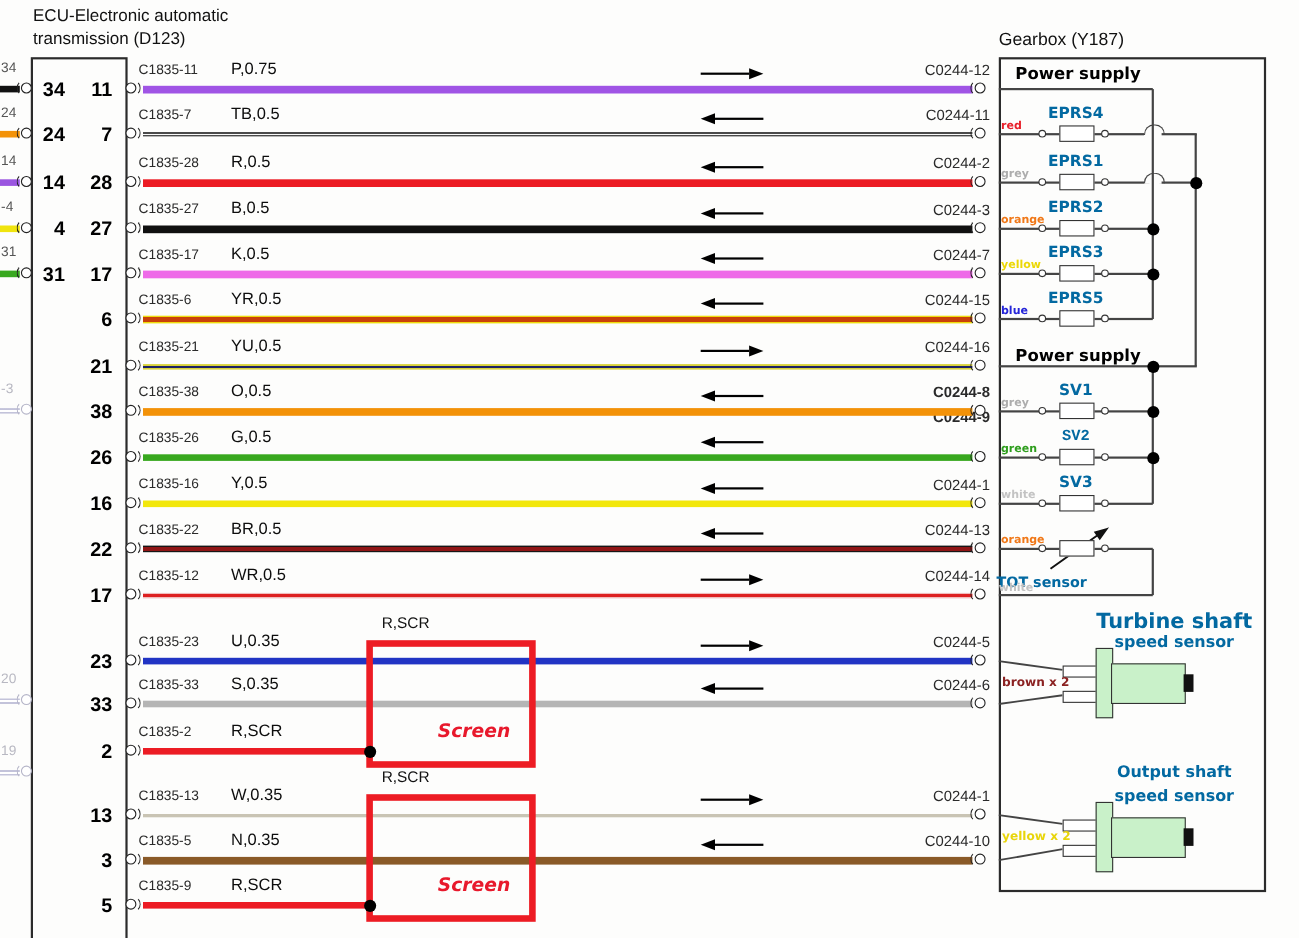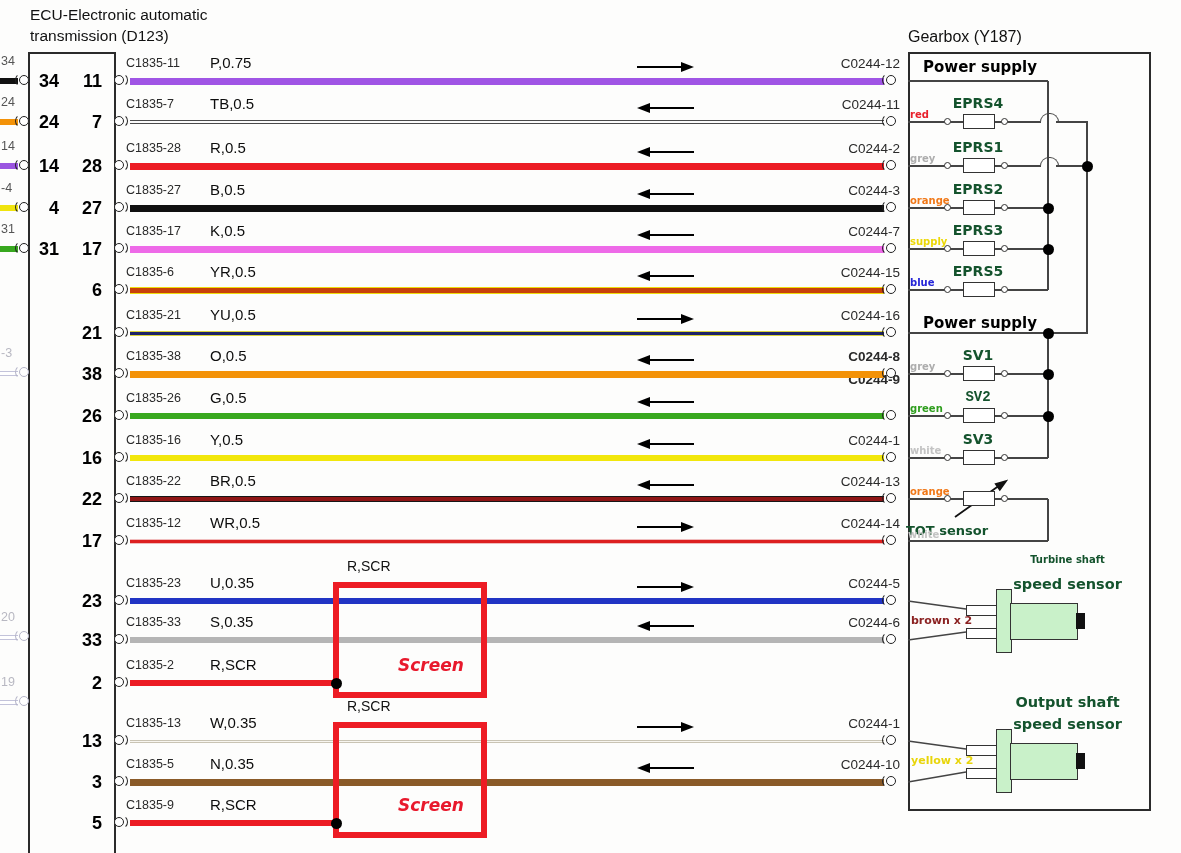--- a/index.html
+++ b/index.html
@@ -19,21 +19,21 @@
   .stub-lbl{position:absolute;font-size:12.5px;}
   .wire{position:absolute;z-index:3;}
   .hl{position:absolute;height:1.7px;background:#444;z-index:2;}
   .vl{position:absolute;width:1.7px;background:#444;z-index:2;}
   .hop{position:absolute;width:17px;height:9px;border:1.7px solid #444;border-bottom:none;
        border-top-left-radius:9px;border-top-right-radius:9px;background:transparent;z-index:3;}
   .dot{position:absolute;width:11px;height:11px;border-radius:50%;background:#000;z-index:6;}
   .term{position:absolute;width:5px;height:5px;border:1.3px solid #333;border-radius:50%;background:#fff;z-index:4;}
   .res{position:absolute;width:30px;height:13px;border:1.7px solid #333;background:#fff;z-index:4;}
   .comic{font-family:"DejaVu Sans",sans-serif;font-weight:bold;}
-  .compname{position:absolute;font-size:14px;color:#14532d;text-align:center;z-index:4;}
+  .compname{position:absolute;font-size:14px;color:#0369a1;text-align:center;z-index:4;}
   .ps{position:absolute;font-size:15px;color:#000;text-align:center;z-index:4;}
   .cl{position:absolute;font-size:10px;z-index:5;font-family:"DejaVu Sans",sans-serif;font-weight:bold;}
   .jack{position:absolute;width:8px;height:8px;border:1.7px solid #222;border-radius:50%;background:#fff;z-index:5;}
   .jack::before{content:"";position:absolute;width:12px;height:12px;border:1.7px solid transparent;border-radius:50%;top:-3.6px;}
   .jack.l::before{left:-1px;border-right-color:#222;}
   .jack.r::before{right:-1px;border-left-color:#222;}
   .jack.faded{border-color:#b5b5c8;}
   .jack.faded::before{border-left-color:#b5b5c8;}
   .arrow{position:absolute;height:2.6px;background:#000;width:44px;z-index:3;}
   .arrow::after{content:"";position:absolute;top:-4.1px;border-style:solid;}
@@ -258,21 +258,21 @@
     <div class="term" style="left: 1001.1px; top: 162.1px;"></div>
     <div class="res" style="left: 963px; top: 158px;"></div>
     <div class="compname comic" style="left: 933px; top: 139px; width: 90px;">EPRS1</div>
     <div class="hl" style="left: 908px; top: 207.15px; width: 140px;"></div>
     <div class="cl" style="left: 910px; top: 195px; color: rgb(240, 120, 24);">orange</div>
     <div class="term" style="left: 944.1px; top: 204.1px;"></div>
     <div class="term" style="left: 1001.1px; top: 204.1px;"></div>
     <div class="res" style="left: 963px; top: 200px;"></div>
     <div class="compname comic" style="left: 933px; top: 181px; width: 90px;">EPRS2</div>
     <div class="hl" style="left: 908px; top: 248.15px; width: 140px;"></div>
-    <div class="cl" style="left: 910px; top: 236px; color: rgb(236, 216, 6);">supply</div>
+    <div class="cl" style="left: 910px; top: 236px; color: rgb(236, 216, 6);">yellow</div>
     <div class="term" style="left: 944.1px; top: 245.1px;"></div>
     <div class="term" style="left: 1001.1px; top: 245.1px;"></div>
     <div class="res" style="left: 963px; top: 241px;"></div>
     <div class="compname comic" style="left: 933px; top: 222px; width: 90px;">EPRS3</div>
     <div class="hl" style="left: 908px; top: 289.15px; width: 140px;"></div>
     <div class="cl" style="left: 910px; top: 277px; color: rgb(37, 37, 216);">blue</div>
     <div class="term" style="left: 944.1px; top: 286.1px;"></div>
     <div class="term" style="left: 1001.1px; top: 286.1px;"></div>
     <div class="res" style="left: 963px; top: 282px;"></div>
     <div class="compname comic" style="left: 933px; top: 263px; width: 90px;">EPRS5</div>
@@ -305,21 +305,21 @@
     <div class="dot" style="left: 1042.5px; top: 410.5px;"></div>
     <div class="hl" style="left: 908px; top: 498.15px; width: 140px;"></div>
     <div class="vl" style="left: 1047.15px; top: 499px; height: 42px;"></div>
     <div class="hl" style="left: 908px; top: 540.15px; width: 140px;"></div>
     <div class="cl" style="left: 910px; top: 486px; color: rgb(240, 120, 24);">orange</div>
     <div class="cl" style="left: 908px; top: 529px; color: rgb(195, 195, 195);">white</div>
     <div class="term" style="left: 944.1px; top: 495.1px;"></div>
     <div class="term" style="left: 1001.1px; top: 495.1px;"></div>
     <div class="res" style="left: 963px; top: 491px;"></div>
     <div class="compname comic" style="left: 892px; top: 523px; width: 110px; font-size: 13px;">TOT sensor</div>
-    <div class="compname comic" style="left: 990px; top: 554px; width: 155px; font-size: 10px;">Turbine shaft</div>
+    <div class="compname comic" style="left: 990px; top: 554px; width: 155px; font-size: 19px;">Turbine shaft</div>
     <div class="compname comic" style="left: 990px; top: 576px; width: 155px; font-size: 14.5px;">speed sensor</div>
     <div class="sensor-part" style="left: 966px; top: 605px; width: 31px; height: 9px; background: rgb(255, 255, 255); border: 1.5px solid rgb(51, 51, 51);"></div>
     <div class="sensor-part" style="left: 966px; top: 628px; width: 31px; height: 9px; background: rgb(255, 255, 255); border: 1.5px solid rgb(51, 51, 51);"></div>
     <div class="sensor-part" style="left: 996px; top: 589px; width: 14px; height: 62px; background: rgb(201, 241, 201); border: 1.5px solid rgb(51, 51, 51);"></div>
     <div class="sensor-part" style="left: 1010px; top: 603px; width: 66px; height: 35px; background: rgb(201, 241, 201); border: 1.5px solid rgb(51, 51, 51);"></div>
     <div class="sensor-part" style="left: 1076px; top: 613px; width: 9px; height: 16px; background: rgb(17, 17, 17);"></div>
     <div class="cl" style="left: 911px; top: 614px; font-size: 11px; color: rgb(139, 34, 34);">brown x 2</div>
     <div class="compname comic" style="left: 990px; top: 694px; width: 155px; font-size: 14.5px;">Output shaft</div>
     <div class="compname comic" style="left: 990px; top: 716px; width: 155px; font-size: 14.5px;">speed sensor</div>
     <div class="sensor-part" style="left: 966px; top: 745px; width: 31px; height: 9px; background: rgb(255, 255, 255); border: 1.5px solid rgb(51, 51, 51);"></div>

